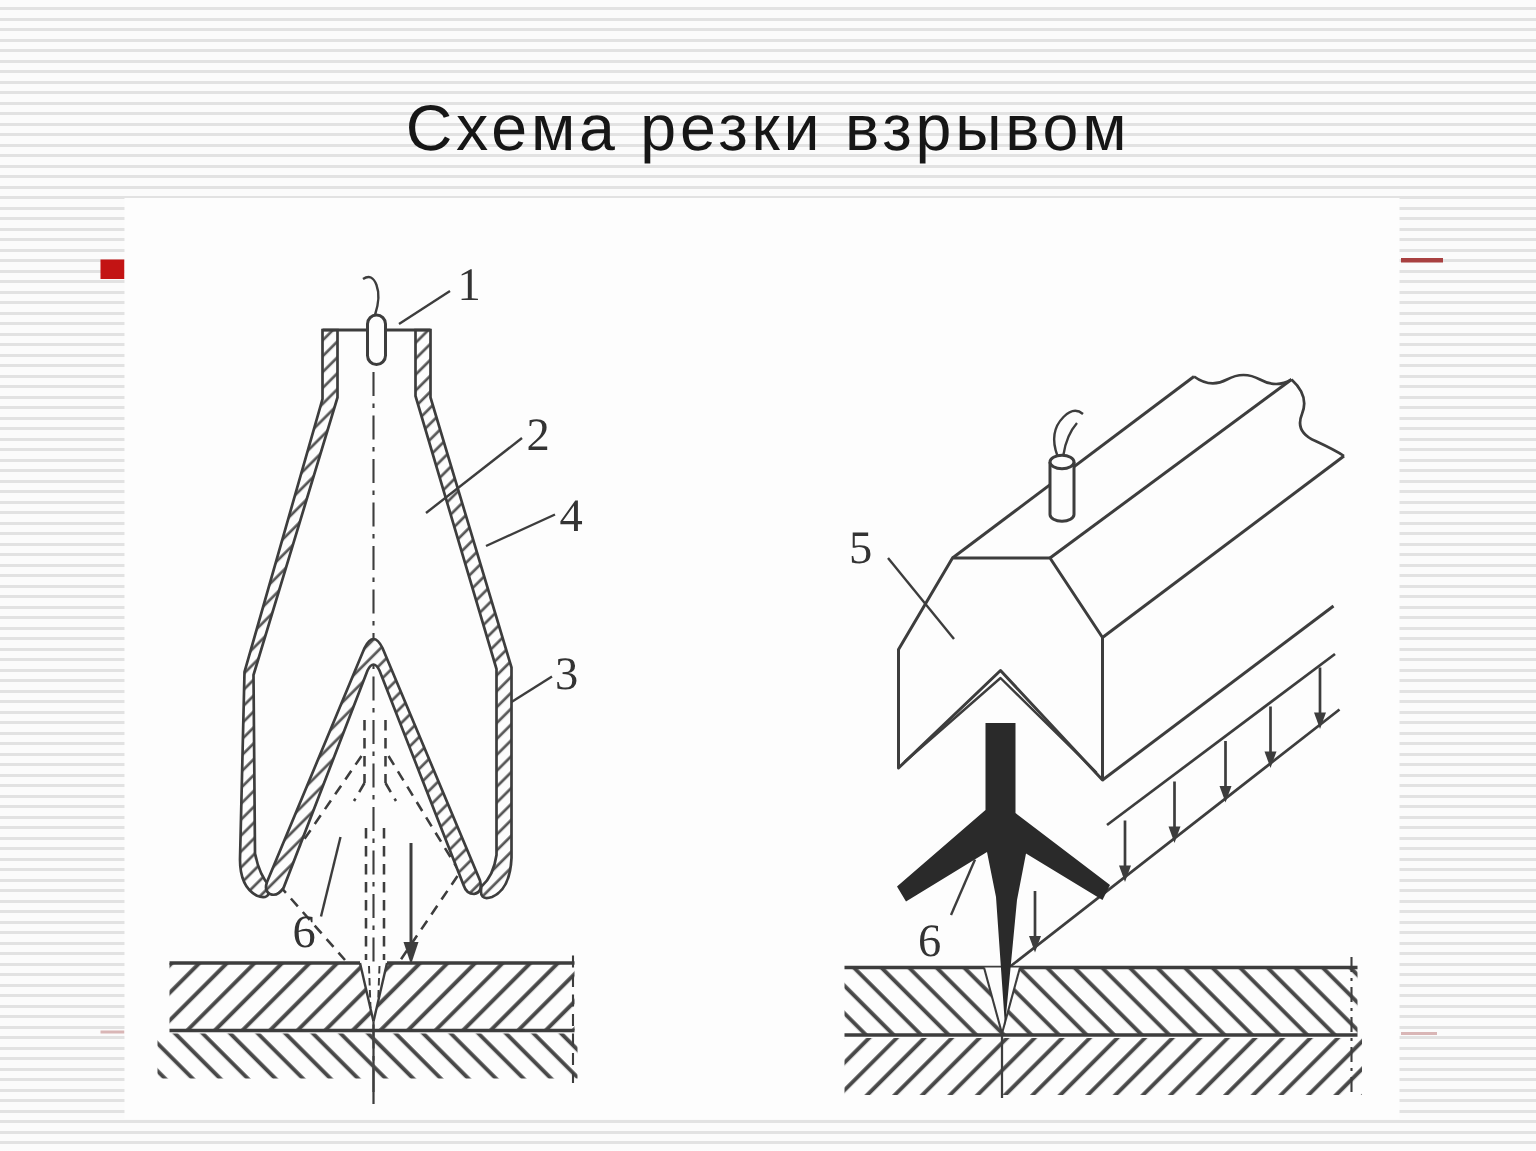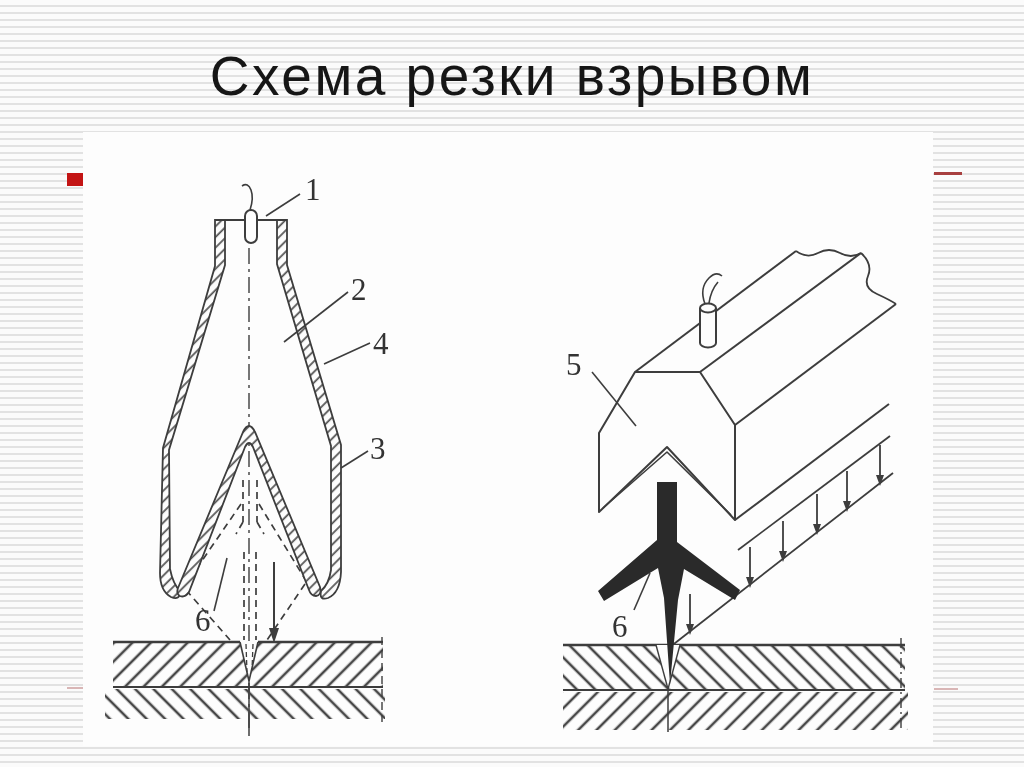--- a/index.html
+++ b/index.html
@@ -2,22 +2,22 @@
 <html><head>
 <meta charset="utf-8">
 <style>
   html,body{margin:0;padding:0;}
   body{
     width:1024px;height:767px;position:relative;overflow:hidden;
     font-family:"Liberation Sans",sans-serif;
     background:repeating-linear-gradient(180deg,#fbfbfb 0px,#fbfbfb 5px,#e2e2e2 5px,#e2e2e2 7px);
   }
   .title{
-    position:absolute;left:0;top:44px;width:100%;
-    text-align:center;font-size:55px;letter-spacing:2.5px;
+    position:absolute;left:0;top:62px;width:100%;
+    text-align:center;font-size:43px;letter-spacing:2.5px;
     color:#161616;white-space:nowrap;
   }
   .panel{
     position:absolute;left:83px;top:132px;width:850px;height:614px;
     background:#fdfdfd;
   }
   .acc{position:absolute;}
   .acc-sq{left:67px;top:173px;width:16px;height:13px;background:#c31414;}
   .acc-line-r{left:934px;top:172px;width:28px;height:3px;background:#a84040;}
   .acc-pale-l{left:67px;top:687px;width:16px;height:2px;background:#d9b6b6;}

